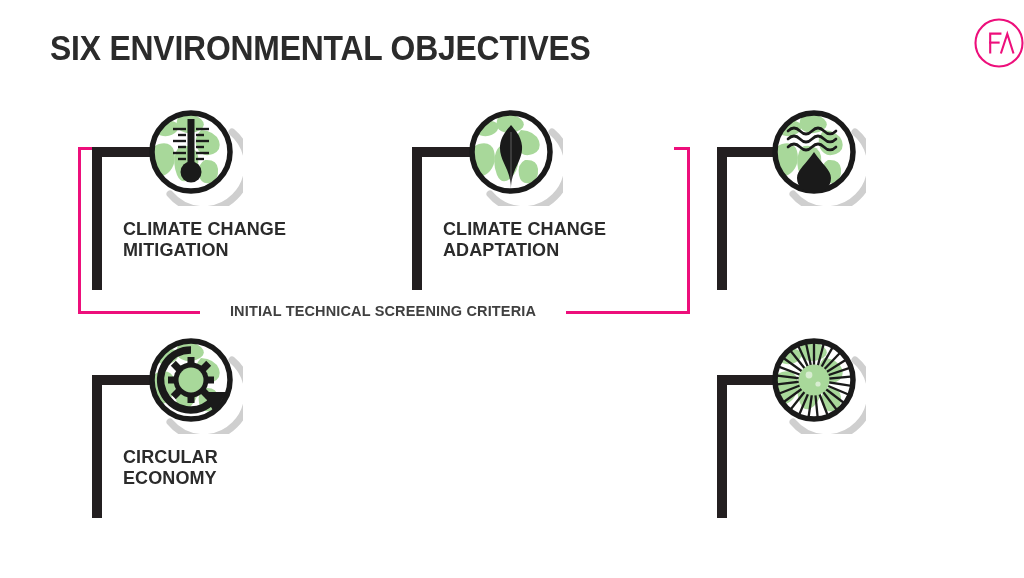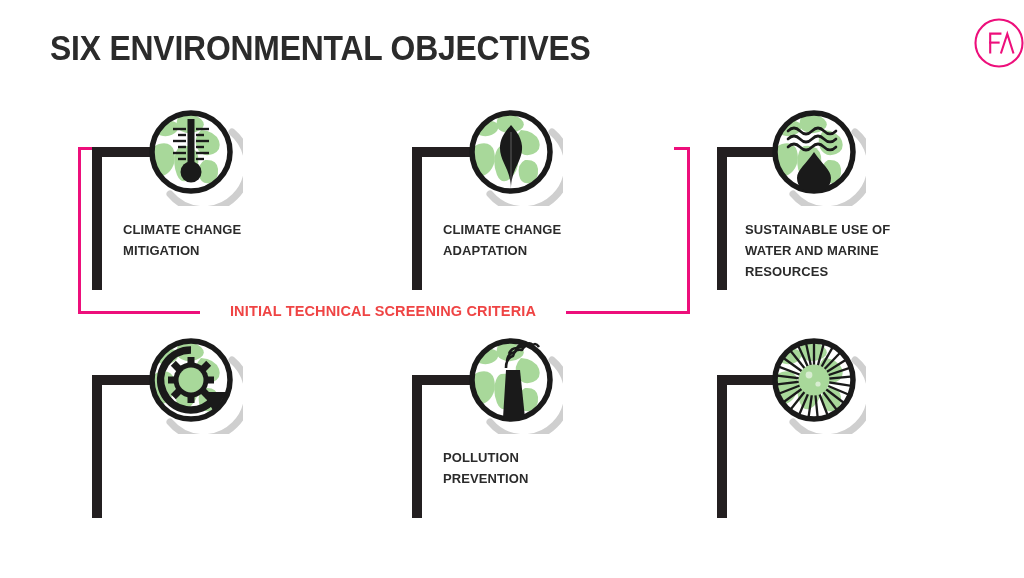--- a/index.html
+++ b/index.html
@@ -121,21 +121,21 @@
   .card {
     position: absolute;
   }
   .icon-wrap {
     position: absolute;
     width: 104px;
     height: 104px;
   }
   .card-label {
     position: absolute;
-    font-size: 13px;
+    font-size: 18px;
     font-weight: bold;
     line-height: 21px;
     color: #2b2b2b;
     letter-spacing: 0.1px;
     font-family: "Liberation Sans Narrow", "Liberation Sans", sans-serif;
     white-space: pre-line;
   }
 </style>
 </head>
 <body>
@@ -155,21 +155,21 @@
     </svg>
   </div>
 
   <div class="pink-bracket" id="pink-cap-left" style="background:#ED0F7B"></div>
   <div class="pink-bracket" id="pink-riser-left" style="background:#ED0F7B"></div>
   <div class="pink-bracket" id="pink-base-left" style="background:#ED0F7B"></div>
   <div class="pink-bracket" id="pink-cap-right" style="background:#ED0F7B"></div>
   <div class="pink-bracket" id="pink-riser-right" style="background:#ED0F7B"></div>
   <div class="pink-bracket" id="pink-base-right" style="background:#ED0F7B"></div>
 
-  <div id="pink-banner-label" style="color:#ef4444">INITIAL TECHNICAL SCREENING CRITERIA</div>
+  <div id="pink-banner-label" style="color:#404040">INITIAL TECHNICAL SCREENING CRITERIA</div>
 
   <svg width="0" height="0" style="position:absolute" aria-hidden="true">
     <defs>
       <clipPath id="globeClip">
           <circle cx="52" cy="50" r="39"></circle>
         </clipPath>
 
       <g id="continents">
         <path d="M18 22 q10 -6 18 -2 q6 3 2 9 q-5 6 -14 5 q-9 -1 -6 -12z"></path>
         <path d="M40 14 q13 -4 22 3 q6 6 -1 11 q-9 6 -19 1 q-8 -5 -2 -15z"></path>
@@ -264,23 +264,20 @@
         <g fill="none" stroke="#1a1a1a" stroke-width="2.6" stroke-linecap="round">
           <path d="M26 29 q6 -6 12 0 t12 0 t12 0 t12 0"></path>
           <path d="M26 37 q6 -6 12 0 t12 0 t12 0 t12 0"></path>
           <path d="M26 45 q6 -6 12 0 t12 0 t12 0 t12 0"></path>
         </g>
 
         <path d="M52 50 C60 62 69 68 69 76 C69 85.5 61.5 91 52 91 C42.5 91 35 85.5 35 76 C35 68 44 62 52 50 Z" fill="#1a1a1a"></path>
       </svg>
     </div>
 
-    <div class="card-label" style="left:113px;top:219px;width:215px">SUSTAINABLE USE OF
-WATER AND MARINE
-RESOURCES</div>
   </div>
 
   <div class="card" style="left:0;top:228px;width:340px;height:320px">
     <div class="blk-bracket" style="left:75px;top:147px;width:75px;height:143px">
       <div class="blk-h" style="width:75px"></div>
       <div class="blk-v" style="left:0;top:0;height:143px"></div>
     </div>
 
     <div class="icon-wrap" style="left:122px;top:102px">
       <svg width="104" height="104" viewBox="0 0 104 104">
@@ -304,50 +301,24 @@
             <rect x="34" y="32" width="7" height="9" transform="rotate(-45 37.5 36.5)"></rect>
             <rect x="63" y="59" width="7" height="9" transform="rotate(-45 66.5 63.5)"></rect>
             <rect x="63" y="32" width="7" height="9" transform="rotate(45 66.5 36.5)"></rect>
             <rect x="34" y="59" width="7" height="9" transform="rotate(45 37.5 63.5)"></rect>
           </g>
           <circle cx="52" cy="50" r="12.5" fill="#A8D89A"></circle>
         </g>
       </svg>
     </div>
 
-  </div>
-
-  <div class="card" style="left:320px;top:228px;width:340px;height:320px">
-    <div class="blk-bracket" style="left:75px;top:147px;width:75px;height:143px">
-      <div class="blk-h" style="width:75px"></div>
-      <div class="blk-v" style="left:0;top:0;height:143px"></div>
-    </div>
-
-    <div class="icon-wrap" style="left:122px;top:102px">
-      <svg width="104" height="104" viewBox="0 0 104 104">
-        <path d="M88 24 a44 44 0 1 1 -62 62" fill="none" stroke="#cfcfcf" stroke-width="7" stroke-linecap="round" transform="translate(5,6)"></path>
-        <circle cx="52" cy="50" r="39" fill="#ffffff"></circle>
-        <g clip-path="url(#globeClip)" fill="#A8D89A">
-            <use href="#continents"></use>
-          </g>
-        <circle cx="52" cy="50" r="39" fill="none" stroke="#1a1a1a" stroke-width="5.5"></circle>
-
-        <path d="M44 88 L47 40 L61 40 L66 88 Z" fill="#1a1a1a"></path>
-
-        <g fill="none" stroke="#1a1a1a" stroke-width="2.6" stroke-linejoin="round">
-          <path d="M47 38 q0 -10 7 -12 q2 -8 9 -6 q3 -7 9 -3 q4 -6 8 0"></path>
-          <path d="M48 31 q1 -8 8 -9 q2 -7 9 -5 q4 -6 9 -2"></path>
-          <path d="M50 24 q2 -6 8 -6 q3 -5 9 -3"></path>
-        </g>
-      </svg>
-    </div>
-
-    <div class="card-label" style="left:106px;top:219px;width:215px">POLLUTION
-PREVENTION</div>
-  </div>
+    <div class="card-label" style="left:106px;top:219px;width:215px">CIRCULAR
+ECONOMY</div>
+  </div>
+
 
   <div class="card" style="left:615px;top:228px;width:400px;height:320px">
     <div class="blk-bracket" style="left:85px;top:147px;width:75px;height:143px">
       <div class="blk-h" style="width:75px"></div>
       <div class="blk-v" style="left:0;top:0;height:143px"></div>
     </div>
 
     <div class="icon-wrap" style="left:130px;top:102px">
       <svg width="104" height="104" viewBox="0 0 104 104">
         <path d="M88 24 a44 44 0 1 1 -62 62" fill="none" stroke="#cfcfcf" stroke-width="7" stroke-linecap="round" transform="translate(5,6)"></path>

